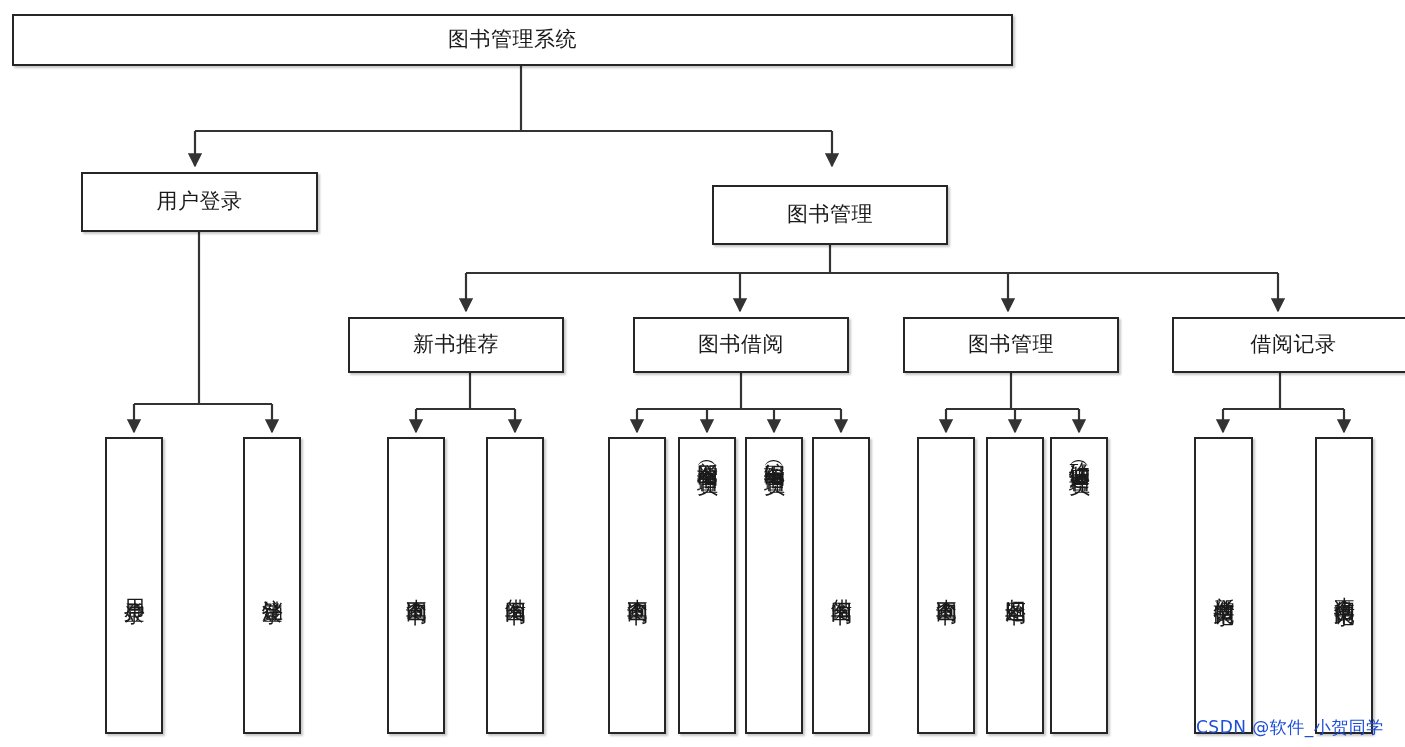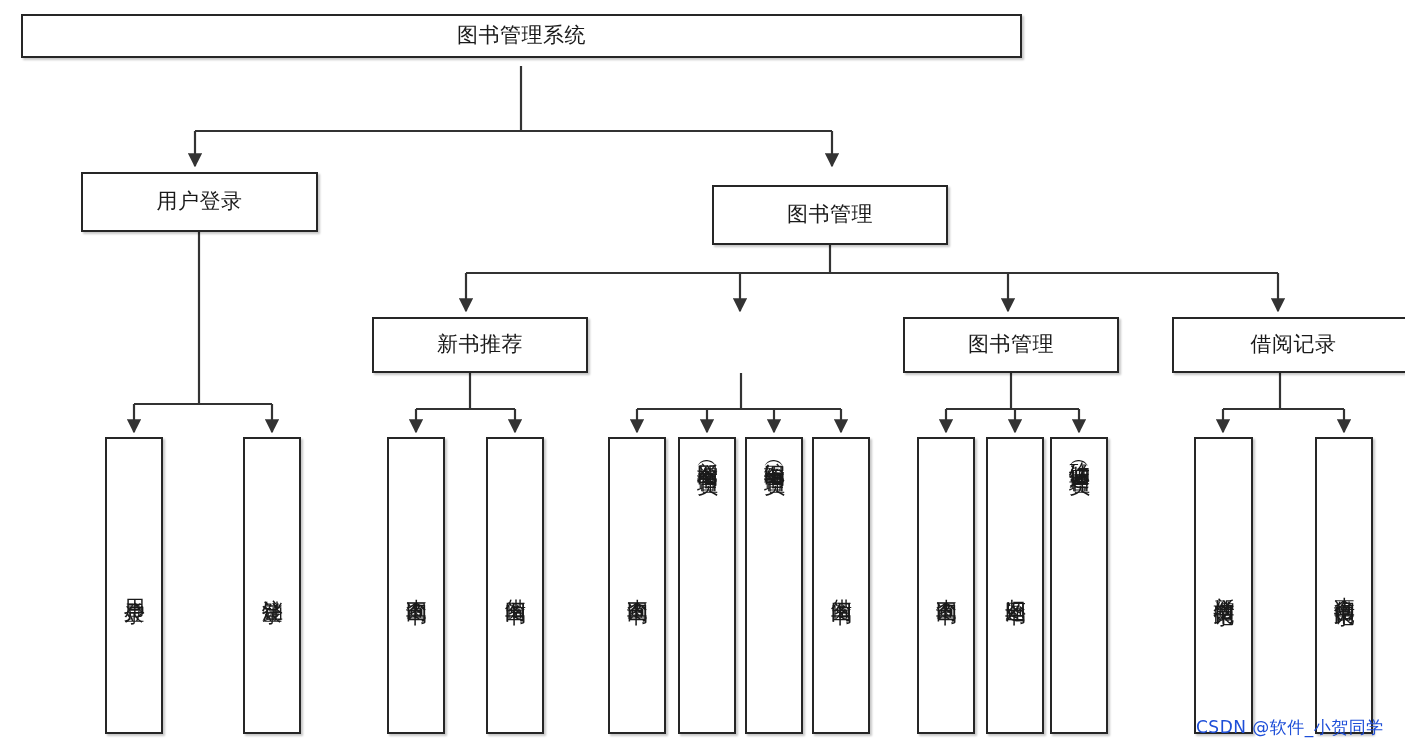--- a/index.html
+++ b/index.html
@@ -132,33 +132,36 @@
     </g>
 
     <g stroke="#333333" stroke-width="2.2" fill="none">
       <path d="M 1280 373 L 1280 409"></path>
       <path d="M 1223 409 L 1344 409"></path>
       <path d="M 1223 409 L 1223 432" marker-end="url(#arrow)"></path>
       <path d="M 1344 409 L 1344 432" marker-end="url(#arrow)"></path>
     </g>
   </svg>
 
-  <div class="node h" id="n-root" style="left: 21px; top: 14px; width: 1001px; height: 44px; border-color: rgb(38, 38, 38); background: rgb(255, 255, 255);">
+  <div class="node h" id="n-root" style="left: 12px; top: 14px; width: 1001px; height: 52px; border-color: rgb(38, 38, 38); background: rgb(255, 255, 255);">
     <span class="lbl">图书管理系统</span>
   </div>
 
   <div class="node h" id="n-l2-0" style="left: 81px; top: 172px; width: 237px; height: 60px; border-color: rgb(38, 38, 38); background: rgb(255, 255, 255);">
     <span class="lbl">用户登录</span>
   </div>
   <div class="node h" id="n-l2-1" style="left: 712px; top: 185px; width: 236px; height: 60px; border-color: rgb(38, 38, 38); background: rgb(255, 255, 255);">
     <span class="lbl">图书管理</span>
   </div>
 
-  <div class="node h" id="n-l3-0" style="left: 372px; top: 317px; width: 216px; height: 56px; border-color: rgb(38, 38, 38); background: rgb(255, 255, 255);">
+  <div class="node h" id="n-l3-0" style="left: 348px; top: 317px; width: 216px; height: 56px; border-color: rgb(38, 38, 38); background: rgb(255, 255, 255);">
     <span class="lbl">新书推荐</span>
+  </div>
+  <div class="node h" id="n-l3-1" style="left: 633px; top: 317px; width: 216px; height: 56px; border-color: rgb(38, 38, 38); background: rgb(255, 255, 255);">
+    <span class="lbl">图书借阅</span>
   </div>
   <div class="node h" id="n-l3-2" style="left: 903px; top: 317px; width: 216px; height: 56px; border-color: rgb(38, 38, 38); background: rgb(255, 255, 255);">
     <span class="lbl">图书管理</span>
   </div>
   <div class="node h" id="n-l3-3" style="left: 1172px; top: 317px; width: 243px; height: 56px; border-color: rgb(38, 38, 38); background: rgb(255, 255, 255);">
     <span class="lbl">借阅记录</span>
   </div>
 
   <div class="node v mid" id="n-lf-0" style="left: 105px; top: 437px; width: 58px; height: 297px; border-color: rgb(38, 38, 38); background: rgb(255, 255, 255);">
     <span class="lbl">用户登录</span>

